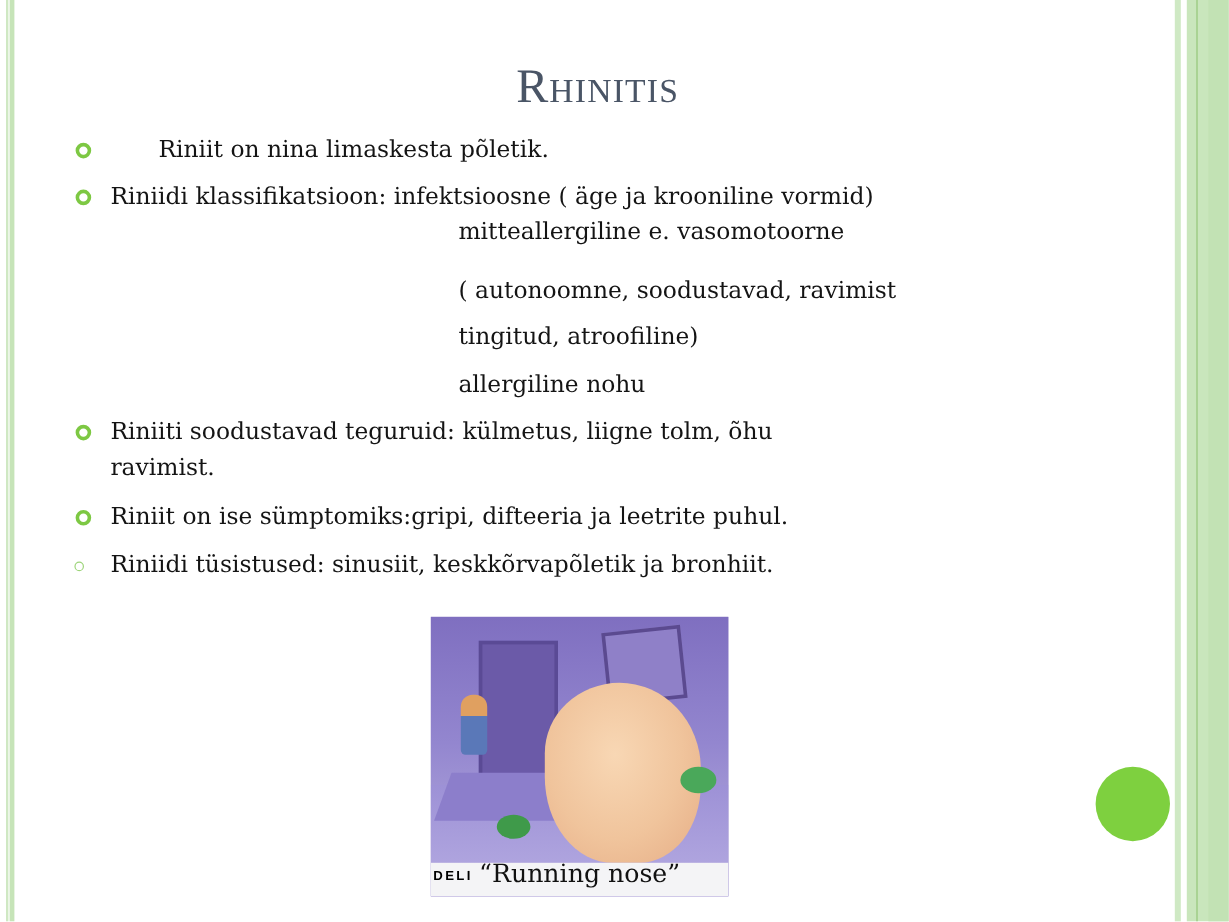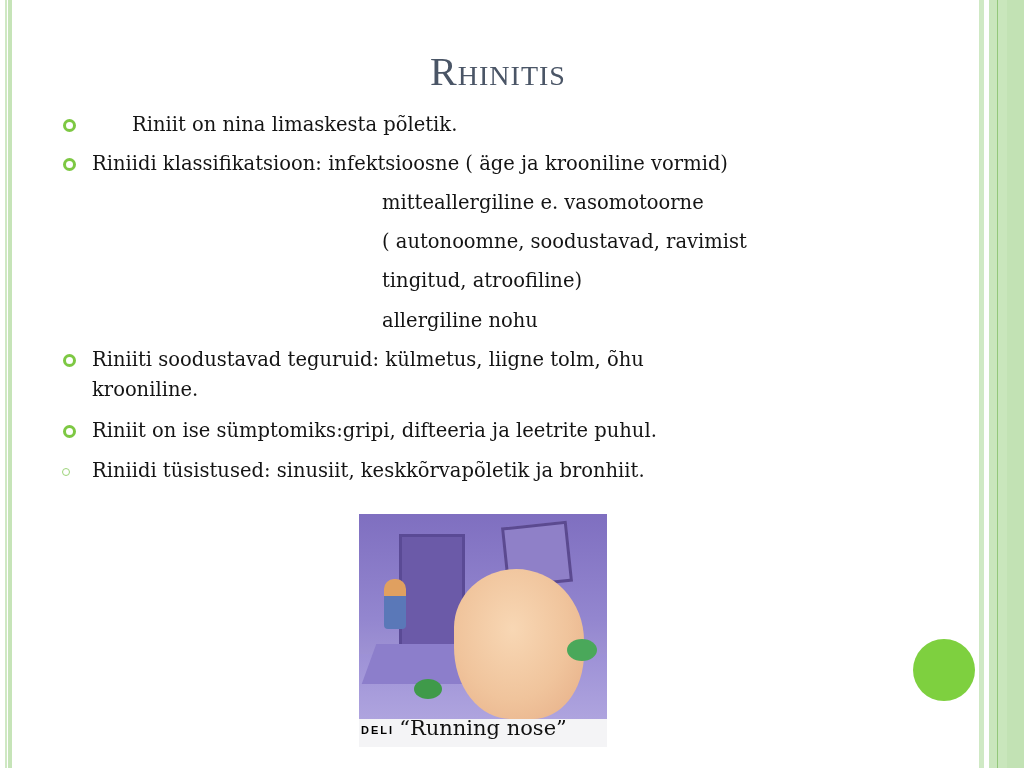--- a/index.html
+++ b/index.html
@@ -115,28 +115,28 @@
 <div class="r3"></div>
 
 <div class="title">Rhinitis</div>
 
 <div class="bullets">
   <span class="bullet" style="left:63px; top:119px;"></span>
   <div class="line" style="top:113px;margin-left:40px;">Riniit on nina limaskesta põletik.</div>
 
   <span class="bullet" style="left:63px; top:158px;"></span>
   <div class="line" style="top:152px;">Riniidi klassifikatsioon: infektsioosne ( äge ja krooniline vormid)</div>
-  <div class="line indent" style="top:191px;">mitteallergiline e. vasomotoorne</div>
+  <div class="line indent" style="top:181px;">mitteallergiline e. vasomotoorne</div>
   <div class="line indent" style="top:230px;">( autonoomne, soodustavad, ravimist</div>
   <div class="line indent" style="top:269px;">tingitud, atroofiline)</div>
   <div class="line indent" style="top:309px;">allergiline nohu</div>
 
   <span class="bullet" style="left:63px; top:354px;"></span>
   <div class="line" style="top:348px;">Riniiti soodustavad teguruid: külmetus, liigne tolm, õhu</div>
-  <div class="line" style="top:378px;">krooniline.</div>
+  <div class="line" style="top:378px;">ravimist.</div>
 
   <span class="bullet" style="left:63px; top:425px;"></span>
   <div class="line" style="top:419px;">Riniit on ise sümptomiks:gripi, difteeria ja leetrite puhul.</div>
 
   <span class="bullet small" style="left:62px; top:468px;"></span>
   <div class="line" style="top:459px;">Riniidi tüsistused: sinusiit, keskkõrvapõletik ja bronhiit.</div>
 </div>
 
 <div class="picture">
   <div class="pic-wall"></div>

